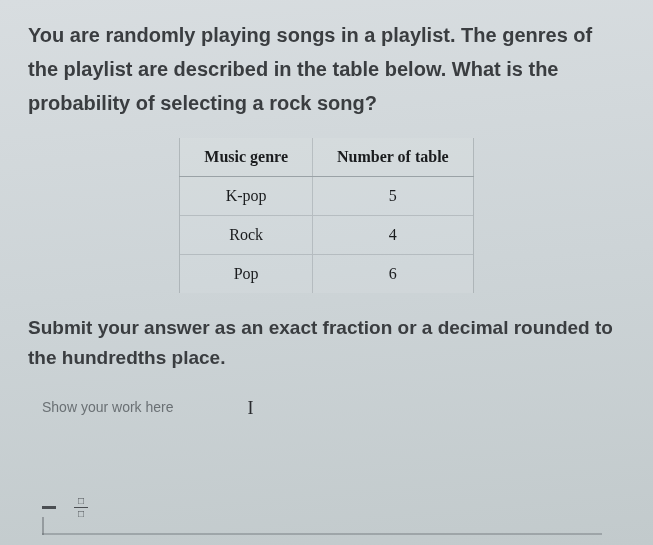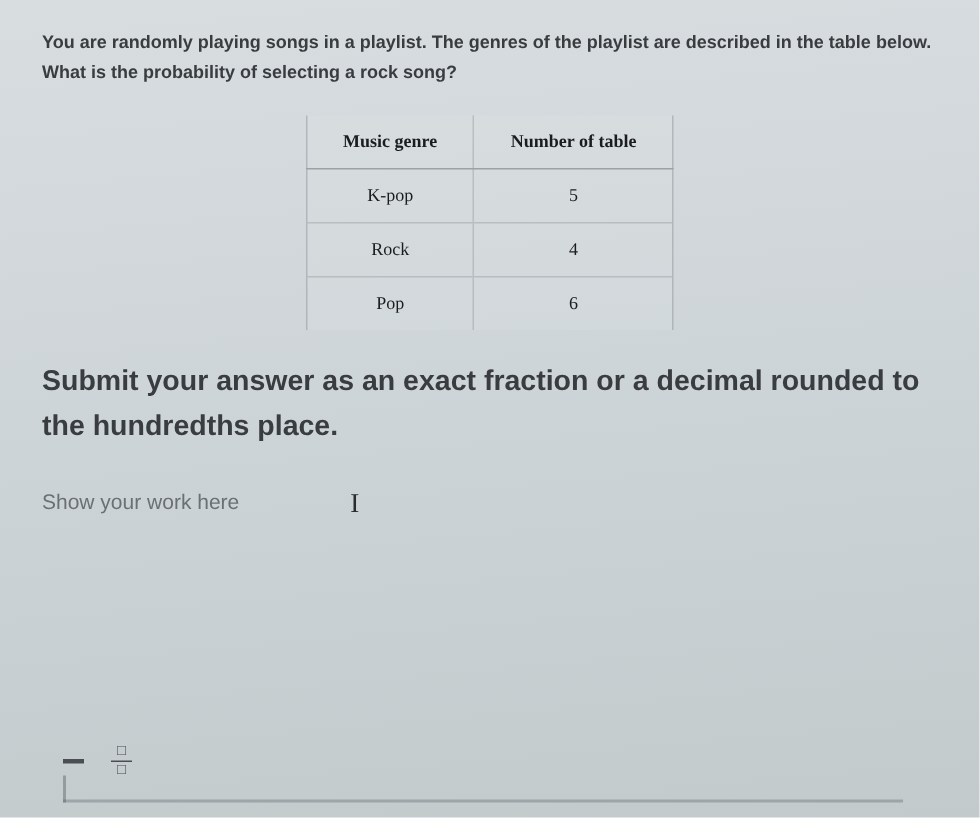--- a/index.html
+++ b/index.html
@@ -8,36 +8,36 @@
       height: 545px;
       background: linear-gradient(175deg, #d8dde0 0%, #cdd4d7 50%, #c2cacc 100%);
       font-family: Georgia, 'Times New Roman', serif;
       padding: 18px 28px;
       color: #2a2c2f;
       position: relative;
       overflow: hidden;
     }
     .question {
       font-family: Arial, Helvetica, sans-serif;
-      font-size: 12px;
+      font-size: 20px;
       font-weight: 600;
       line-height: 1.7;
       color: #3a3d40;
       margin-bottom: 18px;
     }
     .data-table {
       margin: 0 auto 20px auto;
       border-collapse: collapse;
       background: rgba(255,255,255,0.08);
     }
     .data-table th, .data-table td {
       padding: 10px 24px;
       text-align: center;
       font-family: Georgia, serif;
-      font-size: 12px;
+      font-size: 16px;
       color: #1a1c1e;
     }
     .data-table th {
       font-weight: 600;
       border-bottom: 1px solid #9aa2a6;
     }
     .data-table td {
       border-top: 1px solid rgba(140,148,152,0.4);
     }
     .data-table tr td:first-child,
@@ -54,20 +54,21 @@
       font-size: 19px;
       font-weight: 600;
       color: #3a3d40;
       line-height: 1.6;
       margin-bottom: 22px;
     }
     .work-label {
       font-family: Arial, Helvetica, sans-serif;
       font-size: 14px;
       color: #6a7074;
+      margin-left: 14px;
       margin-bottom: 8px;
       display: inline-block;
     }
     .cursor {
       font-family: Georgia, serif;
       font-size: 18px;
       color: #2a2c2f;
       margin-left: 70px;
       position: relative;
       top: 2px;

